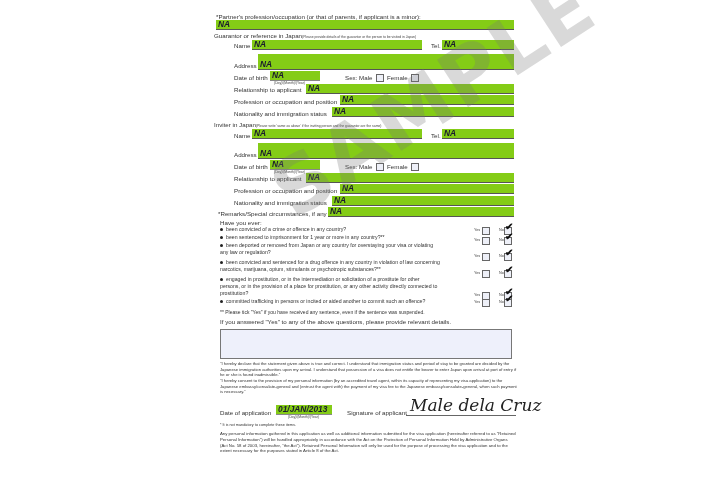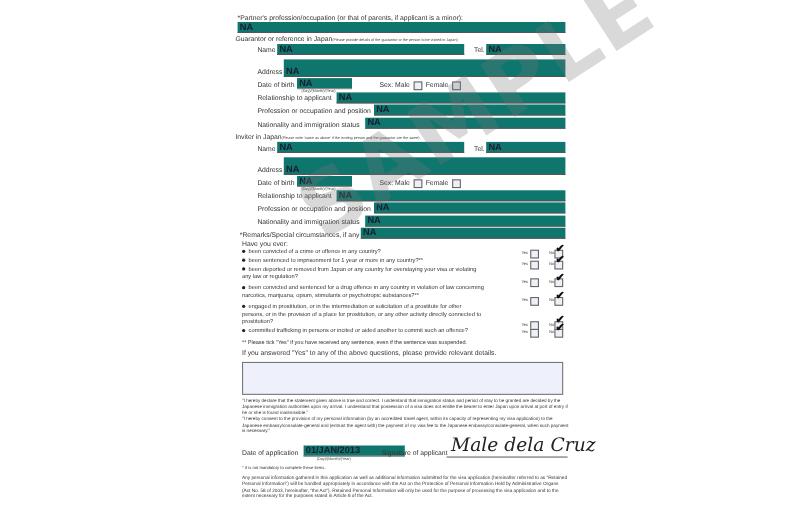--- a/index.html
+++ b/index.html
@@ -3,21 +3,21 @@
 <meta charset="utf-8">
 <style>
   html, body { margin:0; padding:0; }
   body { width:720px; height:480px; background:#ffffff; position:relative; overflow:hidden;
          font-family:"Liberation Sans", sans-serif; color:#222; }
   .page { position:absolute; left:214px; top:0; width:310px; height:480px; }
   .abs { position:absolute; white-space:nowrap; }
   .lbl { font-size:6.2px; color:#333; }
   .tiny { font-size:3.4px; color:#444; }
   .val { font-family:"Liberation Sans", sans-serif; font-weight:bold; font-size:8.4px; color:#1a1a2e; }
-  .fld { position:absolute; background:#0f766e; border-bottom:1px solid #555; height:9px; }
+  .fld { position:absolute; background:#84cc16; border-bottom:1px solid #555; height:9px;font-style:italic; }
   .fld.tall { height:15px; }
   .fld .val { position:absolute; left:2px; bottom:0px; }
   .box { position:absolute; width:6px; height:6px; border:0.6px solid #666; background:#eef0f8; }
   .yes, .no { font-size:3.8px; color:#444; position:absolute; }
   .q { position:absolute; font-size:5.2px; color:#333; line-height:7px; }
   .bullet { display:inline-block; width:3px; height:3px; border-radius:50%; background:#222; margin-right:3px; vertical-align:middle; }
   .check { position:absolute; font-size:10px; font-weight:bold; color:#111; line-height:10px; }
   .details { position:absolute; left:6px; top:329px; width:290px; height:28px; border:1px solid #777; background:#eef0fb; }
   .decl { position:absolute; font-size:4.2px; color:#333; line-height:5.6px; width:298px; white-space:normal; }
   .watermark { position:absolute; left:255px; top:160px; font-family:"DejaVu Sans", sans-serif; font-weight:bold;
@@ -164,21 +164,21 @@
   <div class="abs" style="left:6px;top:309px;font-size:5px;color:#333;">** Please tick "Yes" if you have received any sentence, even if the sentence was suspended.</div>
   <div class="abs lbl" style="left:6px;top:318px;">If you answered "Yes" to any of the above questions, please provide relevant details.</div>
   <div class="details">
     <span></span>
   </div>
 
   <div class="decl" style="left:6px;top:361px;">"I hereby declare that the statement given above is true and correct. I understand that immigration status and period of stay to be granted  are decided by the Japanese immigration authorities upon my arrival. I understand that possession of a visa does not entitle the bearer to  enter Japan upon arrival at port of entry if he or she is found inadmissible."</div>
   <div class="decl" style="left:6px;top:378px;">"I hereby consent to the provision of my personal information (by an accredited travel agent, within its capacity of representing my visa application) to the Japanese embassy/consulate-general and (entrust the agent with) the payment of my visa fee to the Japanese embassy/consulate-general, when such payment is necessary."</div>
 
   <div class="abs lbl" style="left:6px;top:409px;">Date of application</div>
-  <div class="fld" style="left:62px;top:405px;width:56px;border-bottom-color:#888;padding-left:36px;">
+  <div class="fld" style="left:62px;top:405px;width:56px;border-bottom-color:#888;">
     <span class="val">01/JAN/2013</span>
   </div>
   <div class="abs tiny" style="left:74px;top:415px;">(Day)/(Month)/(Year)</div>
   <div class="abs lbl" style="left:133px;top:409px;">Signature of applicant</div>
   <div class="abs sig" style="left:196px;top:395px;">Male dela Cruz</div>
   <div class="abs" style="left:192px;top:415px;width:110px;height:0;border-bottom:1px solid #666;"></div>
 
   <div class="abs" style="left:6px;top:423px;font-size:3.8px;color:#333;">* It is not mandatory to complete these items.</div>
   <div class="decl" style="left:6px;top:431px;width:296px;font-size:4.3px;line-height:5.8px;">Any personal information gathered in this application as well as additional information submitted for the visa application (hereinafter referred to as  "Retained Personal Information") will be handled appropriately in accordance with the Act on the Protection of Personal Information Held by Administrative Organs (Act No. 58 of 2003, hereinafter, "the Act"). Retained Personal Information will only be used for the  purpose of processing the visa application and to the extent necessary for the purposes stated in Article 8 of the Act.</div>
 </div>

